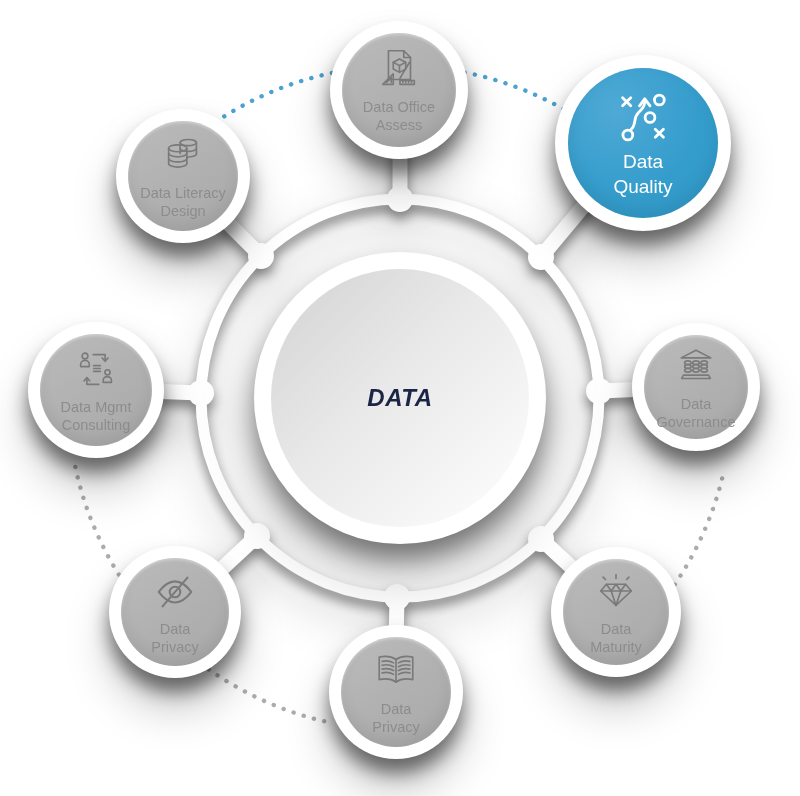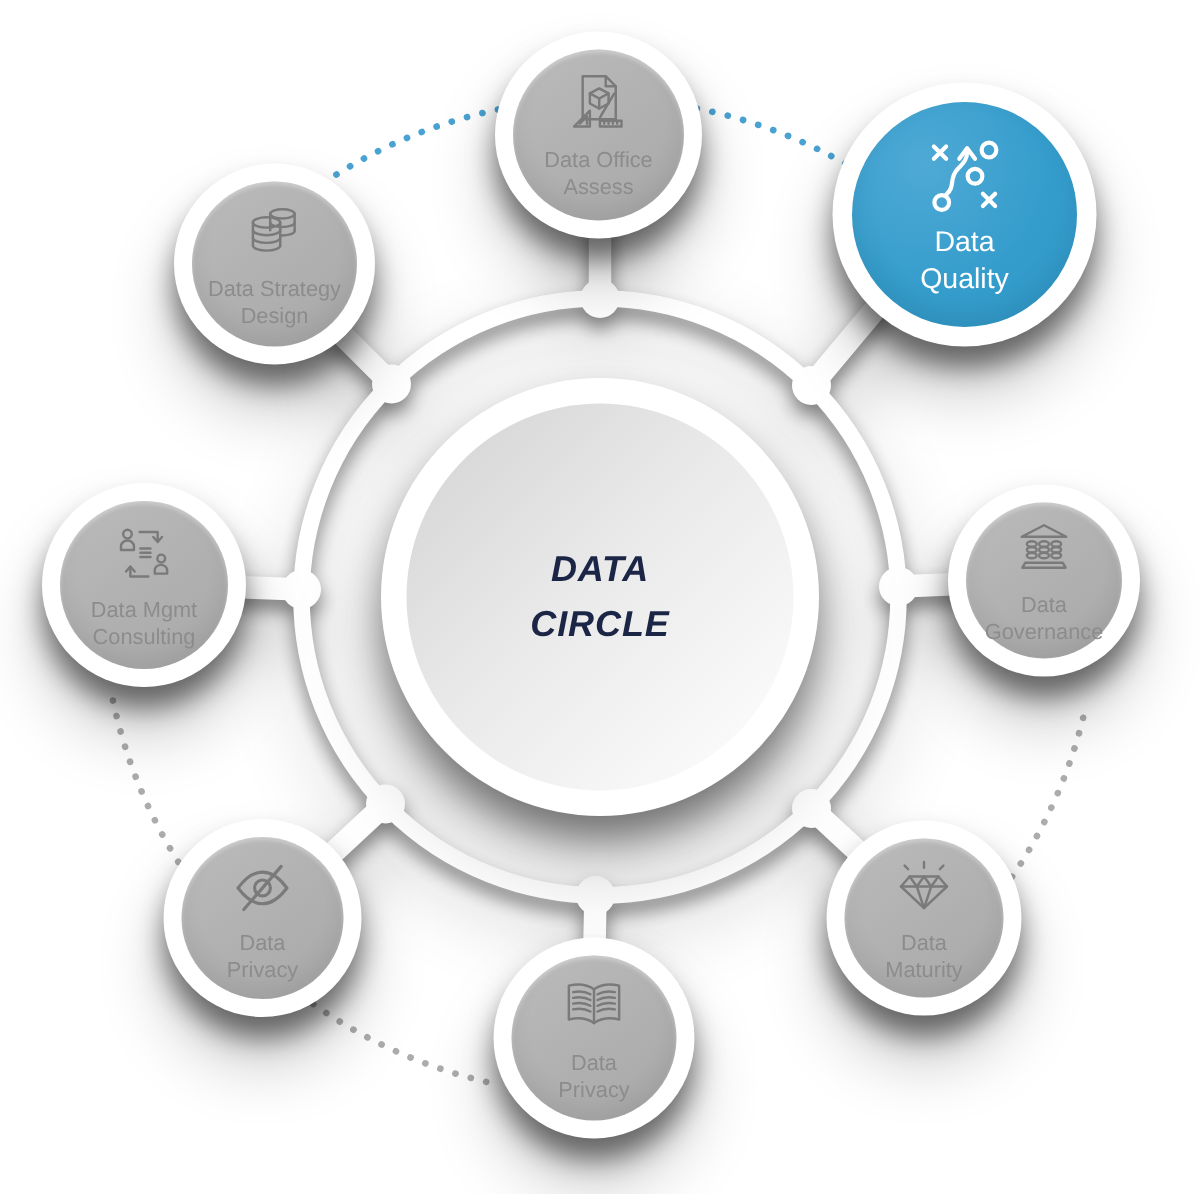--- a/index.html
+++ b/index.html
@@ -94,21 +94,20 @@
     <circle cx="397" cy="597" r="13" fill="#ffffff"></circle>
     <circle cx="257" cy="536" r="13" fill="#ffffff"></circle>
     <circle cx="201" cy="393" r="13" fill="#ffffff"></circle>
     <circle cx="261" cy="256" r="13" fill="#ffffff"></circle>
   </svg>
 
   <div class="center-circle">
     <div class="center-inner">
       <div class="center-title">
         <span style="display:block">DATA</span>
-        <span style="display:block">CIRCLE</span>
       </div>
     </div>
   </div>
 
   <div class="node node-office">
     <div class="node-inner">
       <svg class="icon" viewBox="0 0 48 48" fill="none" stroke="currentColor" stroke-width="1.7" stroke-linecap="round" stroke-linejoin="round">
         <path d="M13,5 H29 L36,12 V35 H13 Z"></path>
           <path d="M29,5 V12 H36"></path>
         <path d="M24.5,13.5 L31,17 V24 L24.5,27.5 L18,24 V17 Z"></path>
@@ -250,19 +249,19 @@
         <path d="M21,17 a8.5,3.2 0 0 0 17,0"></path>
         <path d="M28,26 a8.5,3.2 0 0 0 10,-3"></path>
         <ellipse cx="18.5" cy="17" rx="9.5" ry="3.6"></ellipse>
         <path d="M9,17 V33"></path>
           <path d="M28,17 V33"></path>
         <path d="M9,22.3 a9.5,3.6 0 0 0 19,0"></path>
         <path d="M9,27.6 a9.5,3.6 0 0 0 19,0"></path>
         <path d="M9,33 a9.5,3.6 0 0 0 19,0"></path>
       </svg>
       <div class="node-label">
-        <span>Data Strategy</span>
+        <span>Data Literacy</span>
         <span>Design</span>
       </div>
     </div>
   </div>
 
 </div>
 
 </body></html>

